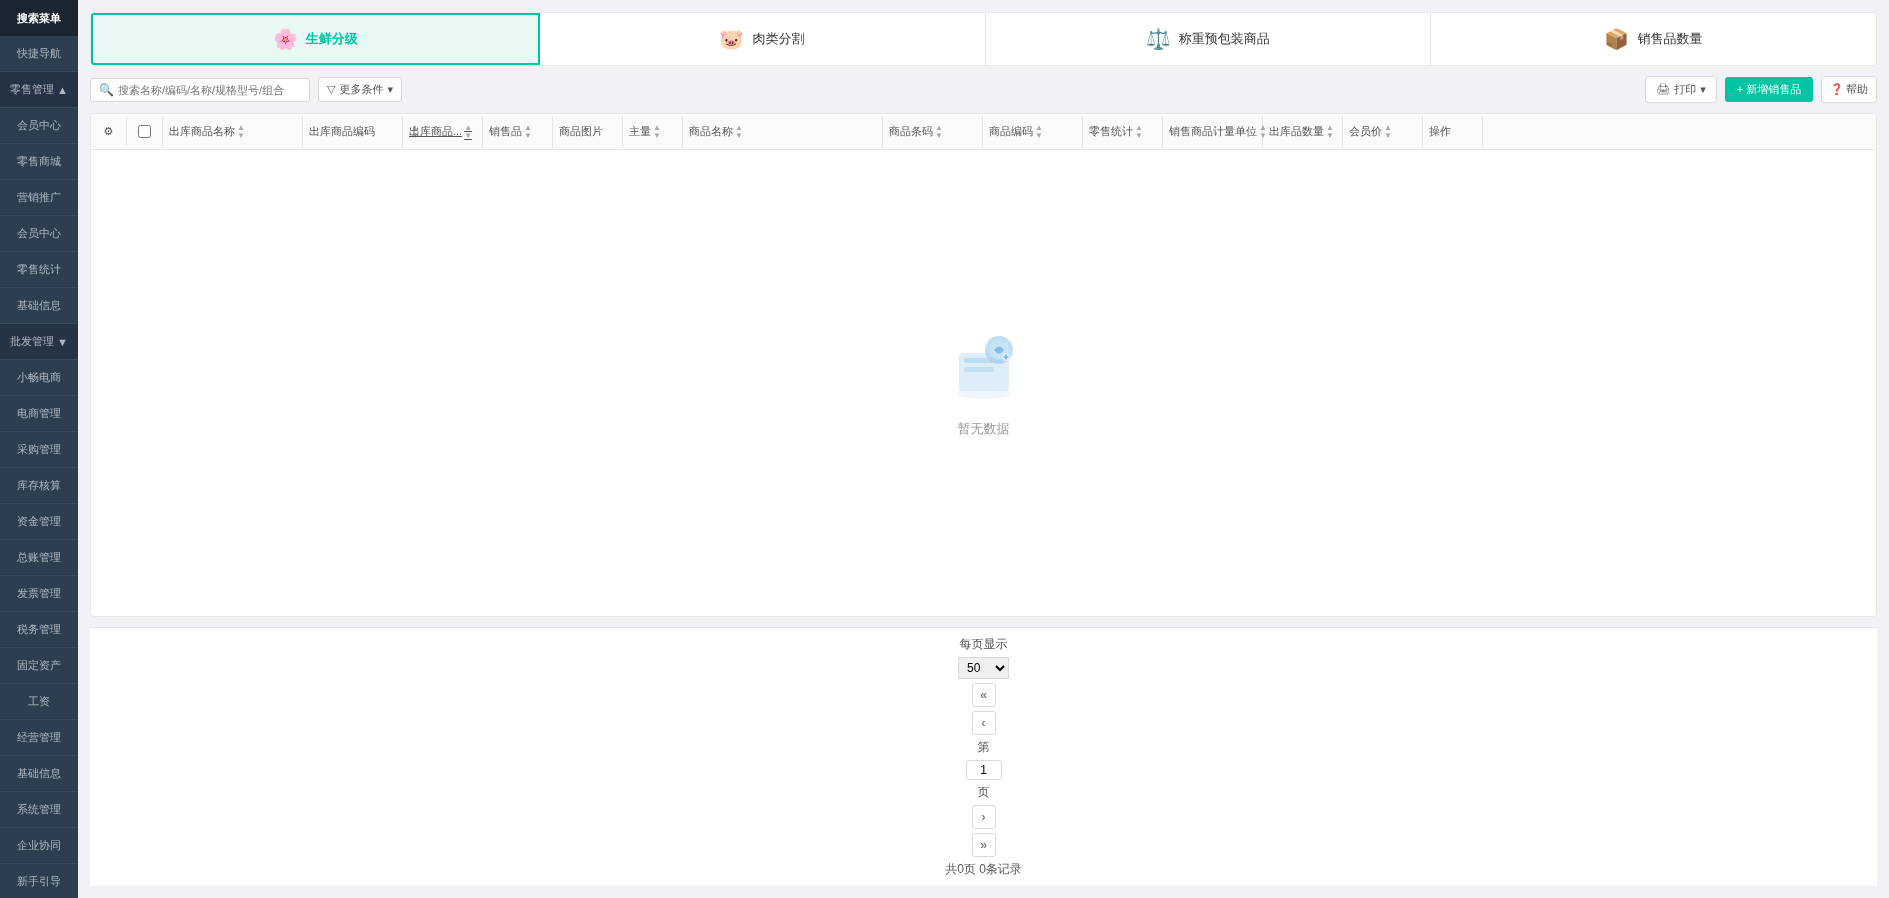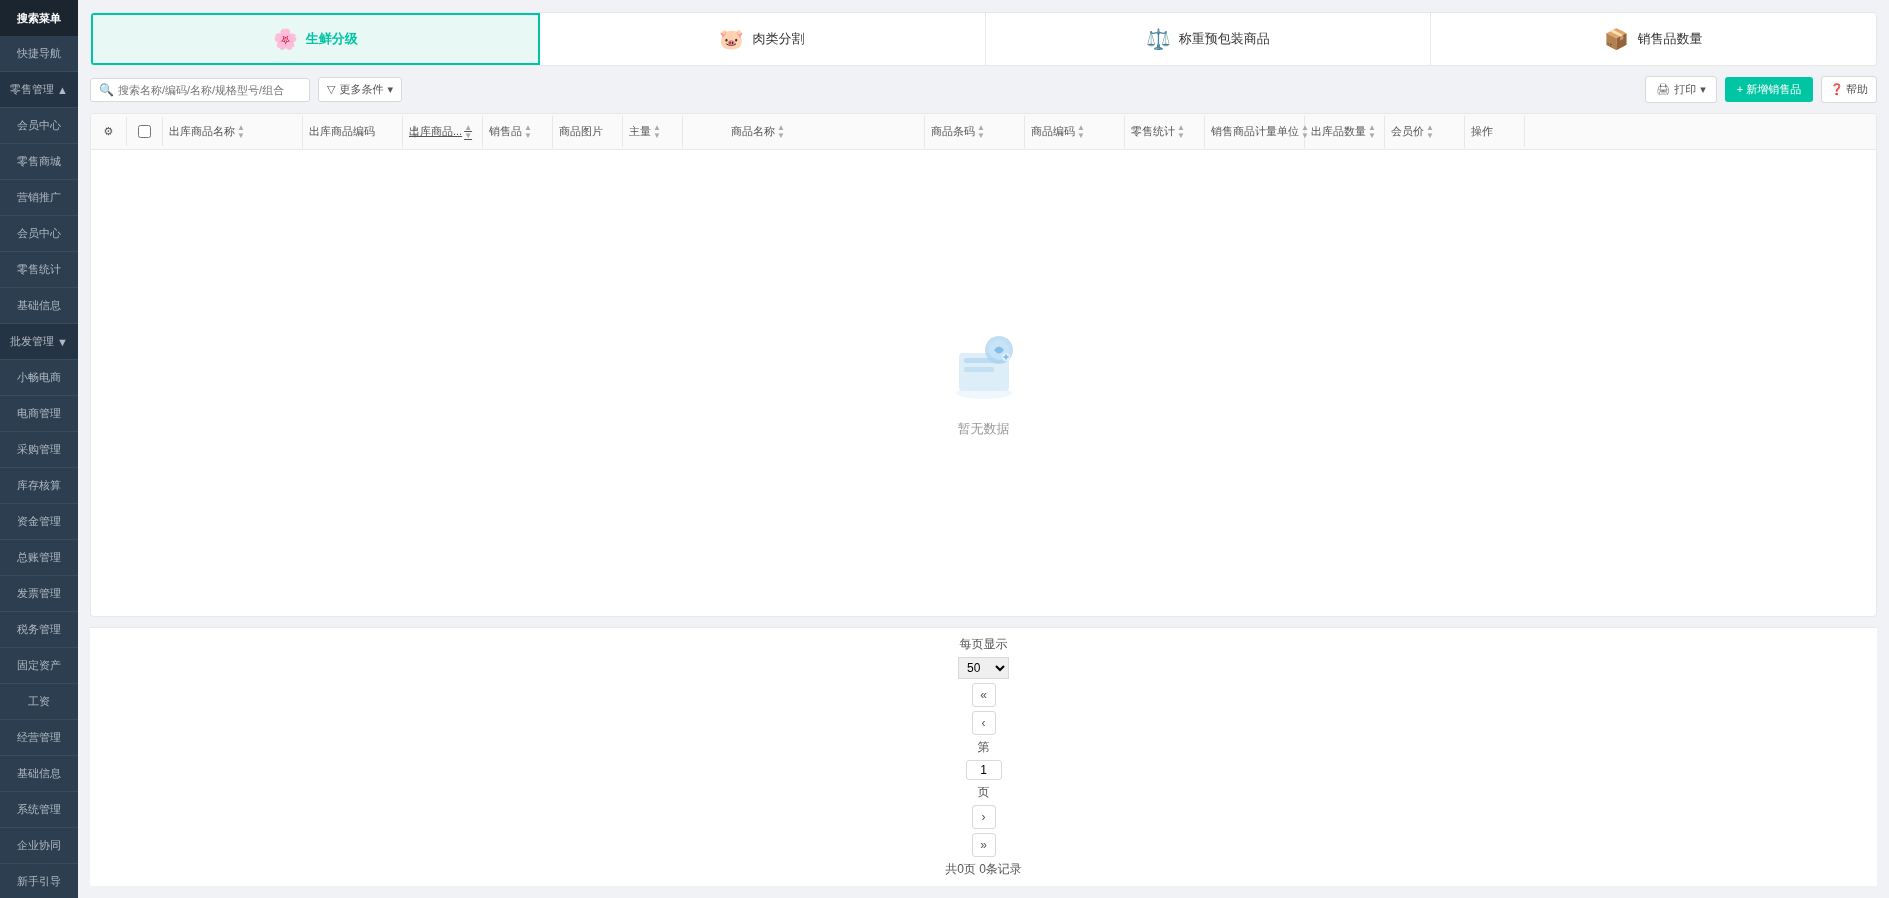--- a/index.html
+++ b/index.html
@@ -245,21 +245,21 @@
     }
     .th .sort-arrows { display: flex; flex-direction: column; font-size: 8px; line-height: 1; color: #aaa; }
     .th-check { width: 36px; justify-content: center; }
     .th-settings { width: 36px; justify-content: center; }
     .th-name1 { width: 140px; }
     .th-code1 { width: 100px; gap: 36px; }
     .th-code2 { width: 80px; text-decoration: underline; }
     .th-sales { width: 70px; }
     .th-img { width: 70px; }
     .th-weight { width: 60px; }
-    .th-goodsname { width: 200px; margin-left: 42px; }
+    .th-goodsname { width: 200px; }
     .th-barcode { width: 100px; }
     .th-goodscode { width: 100px; }
     .th-salesqty { width: 80px; }
     .th-unit { width: 100px; }
     .th-outqty { width: 80px; }
     .th-memberprice { width: 80px; }
     .th-op { width: 60px; }
 
     
     .empty-state {

